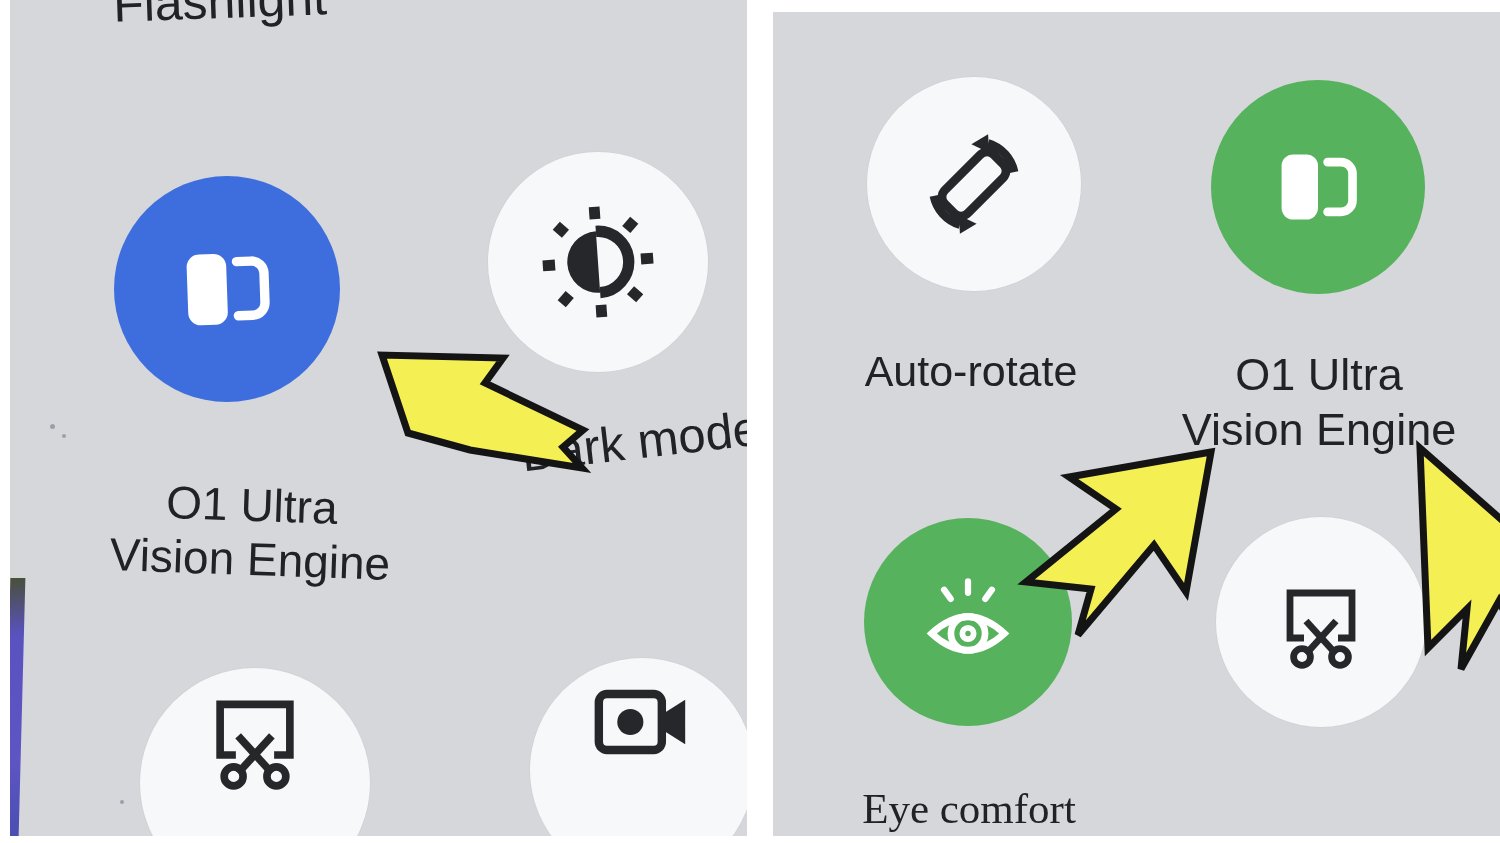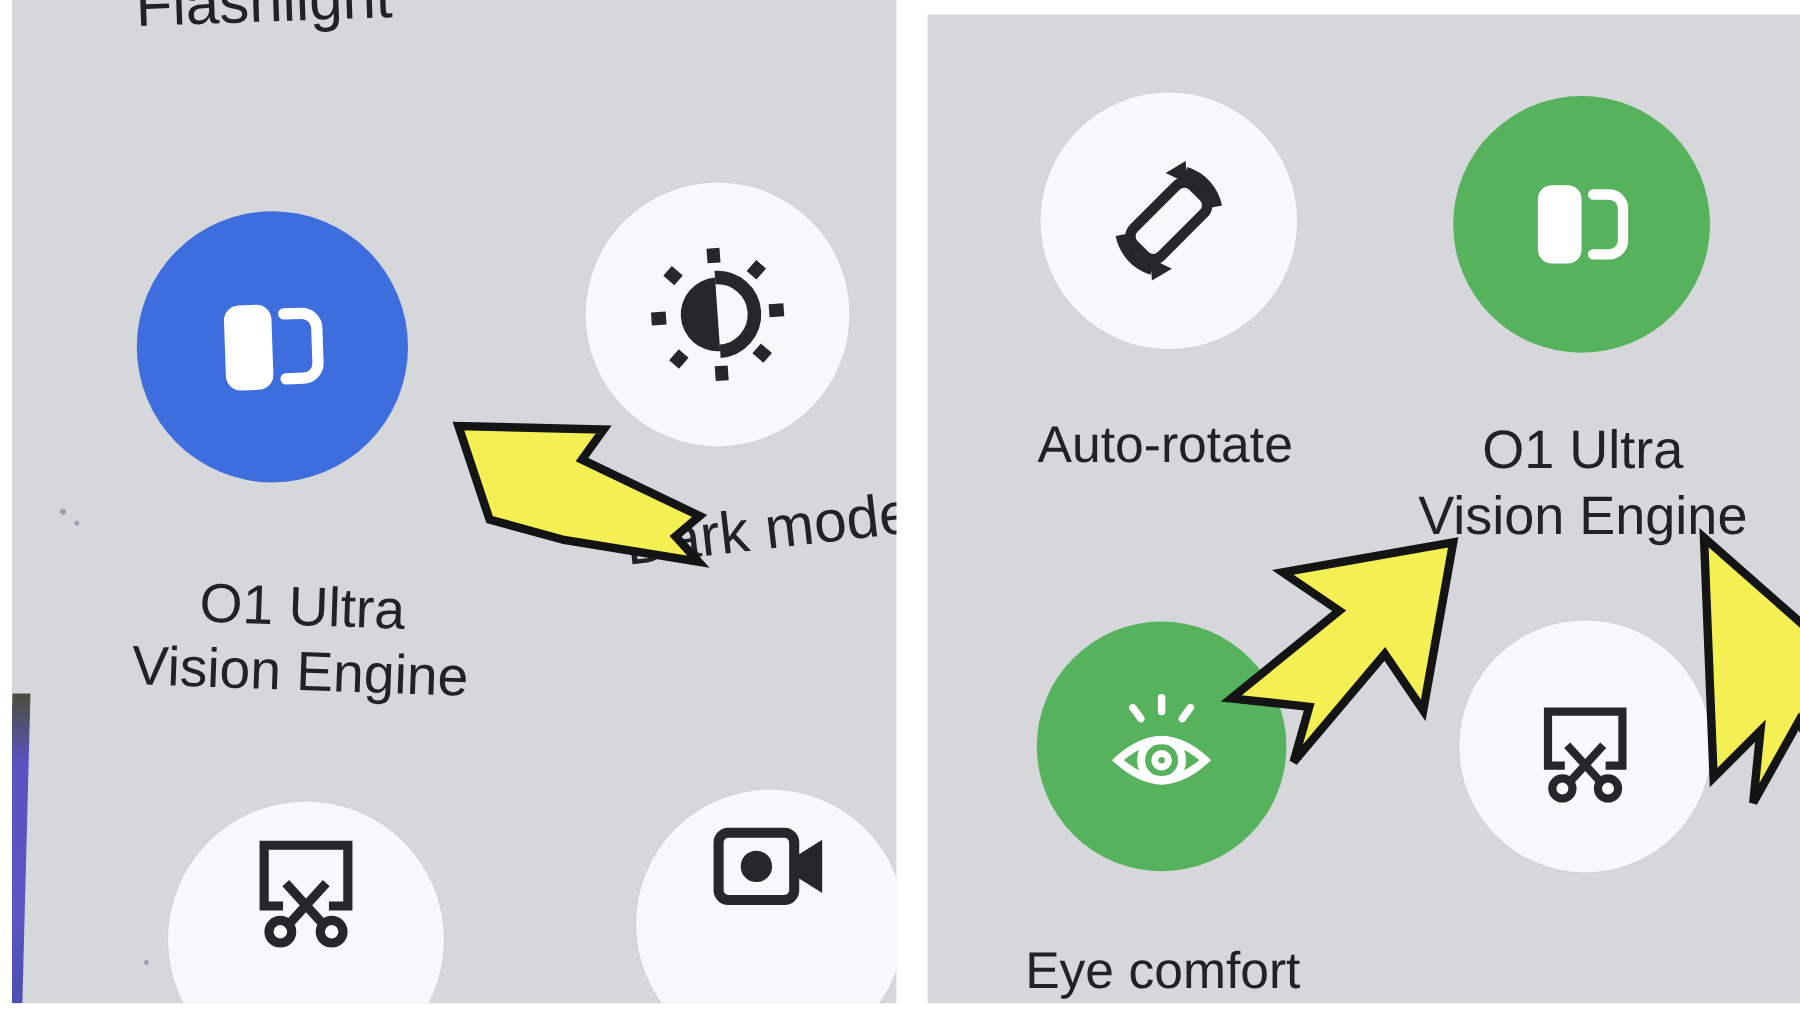--- a/index.html
+++ b/index.html
@@ -134,21 +134,21 @@
             <path d="M6.5 29.5 Q24 13.5 41.5 29.5 Q24 45.5 6.5 29.5 Z" stroke-width="3.2"></path>
             <circle cx="24" cy="29.5" r="8.2" stroke-width="3.2"></circle>
             <circle cx="24" cy="29.5" r="2.7" stroke-width="2.8"></circle>
             <path d="M24 4.5 L24 10" stroke-width="3"></path>
             <path d="M12.5 8.5 L15.7 12.9" stroke-width="3"></path>
             <path d="M35.5 8.5 L32.3 12.9" stroke-width="3"></path>
           </g>
         </svg>
       </span>
     </div>
-    <div class="tile-label" style="left:46px;top:772px;width:300px;font-size:43px;">Eye comfort</div>
+    <div class="tile-label" style="left:46px;top:772px;width:300px;font-size:43px;font-family:Liberation Serif, serif;">Eye comfort</div>
 
     <div class="tile-circle tile-off" style="left:443px;top:505px;width:210px;height:210px;">
       <span>
         <svg class="icon-svg" width="96" height="96" viewBox="0 0 48 48">
           <g stroke="#26272b" stroke-width="3.4" fill="none">
             <path d="M15.5 32 H8.5 V9.5 H39.5 V32 H32.5"></path>
             <path d="M31.5 23.5 L16.5 40"></path>
             <path d="M16.5 23.5 L31.5 40"></path>
             <circle cx="14.5" cy="41.5" r="4.2"></circle>
             <circle cx="33.5" cy="41.5" r="4.2"></circle>

